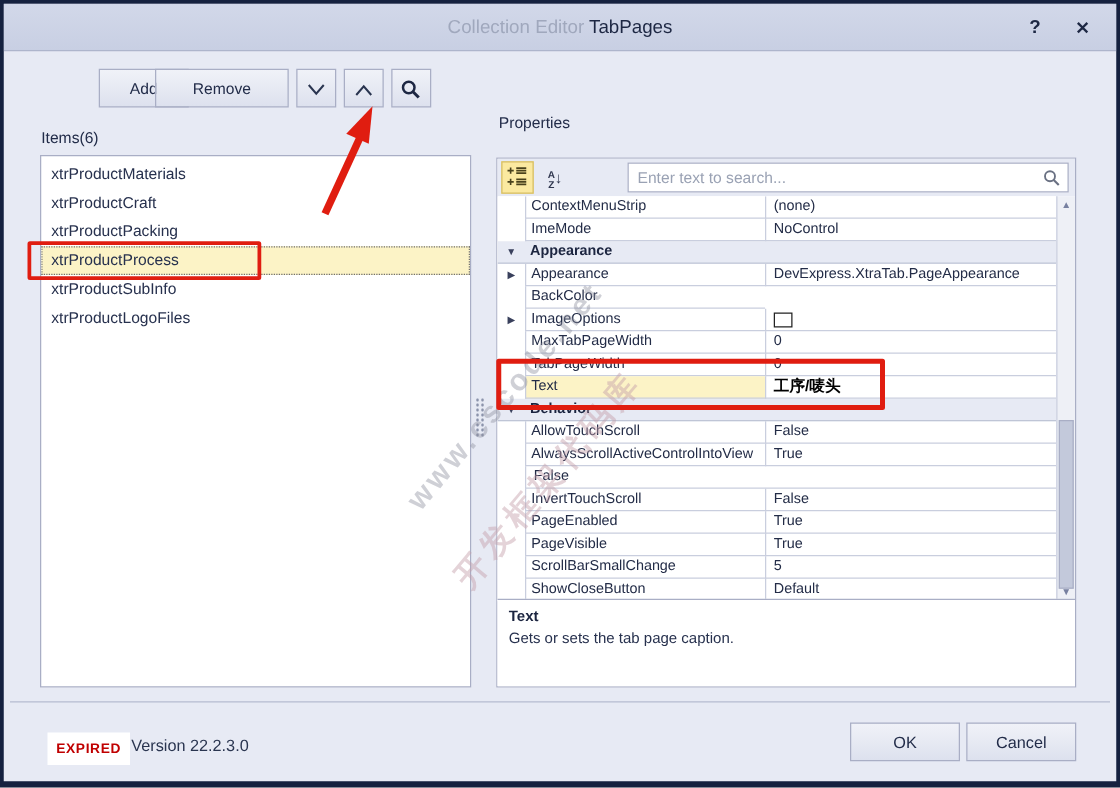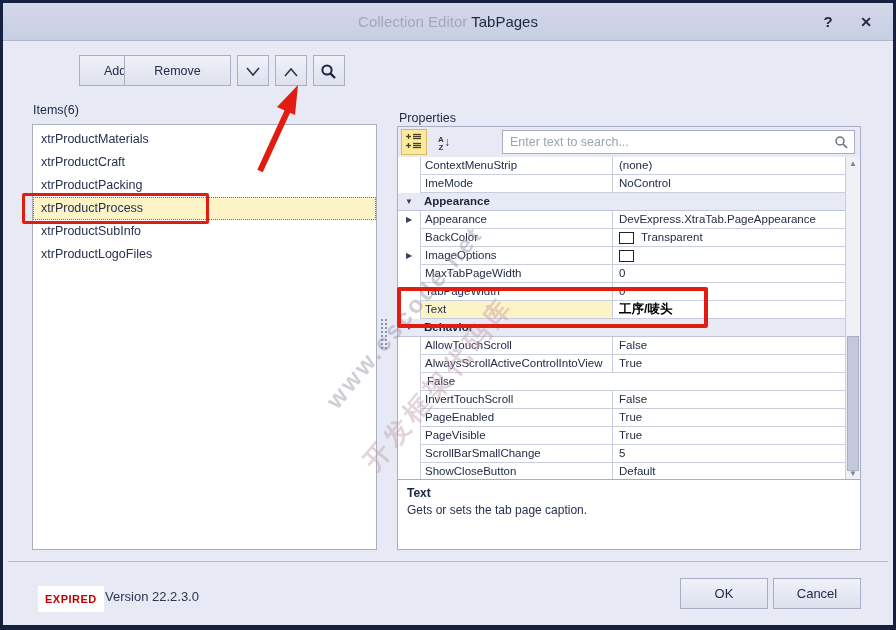--- a/index.html
+++ b/index.html
@@ -63,21 +63,21 @@
   .anno-arrow { position:absolute; left:243px; top:80px; z-index:40; pointer-events:none; }
 
   
   .wm { position:absolute; z-index:5; pointer-events:none; white-space:nowrap; font-weight:bold; }
   .wm1 { left:328px; top:388px; transform:rotate(-50deg); transform-origin:0 50%;
          font-size:24px; letter-spacing:3px; color:rgba(140,142,158,0.42); }
   .wm2 { left:366px; top:446px; transform:rotate(-50deg); transform-origin:0 50%;
          font-size:26px; letter-spacing:5px; color:rgba(196,158,168,0.45); }
 
   
-  .props-label { position:absolute; left:396px; top:108px; font-size:12.5px; color:#222c49; }
+  .props-label { position:absolute; left:396px; top:88px; font-size:12.5px; color:#222c49; }
   .props-panel {
     position:absolute; left:394px; top:123px; width:464px; height:424px;
     background:#fff; border:1px solid #a9aec5;
   }
   .props-toolbar { position:relative; height:30px; background:#e7eaf4; }
   .tool-btn { position:absolute; top:2px; width:26px; height:26px; border:none; background:transparent; padding:0; }
   .cat-btn  { left:3px; background:#fbe9a0; border:1px solid #d5bc62; }
   .sort-btn { left:33px; }
   .sort-icon { display:inline-block; font-size:8px; font-weight:bold; color:#30374f; line-height:8px; margin-top:4px; }
   .sort-arrow { font-size:12px; color:#30374f; vertical-align:4px; }
@@ -244,24 +244,20 @@
         <div class="grow">
           <div class="gutter">▶</div>
           <div class="gname">Appearance</div>
           <div class="gval">
             <span>DevExpress.XtraTab.PageAppearance</span>
           </div>
         </div>
         <div class="grow">
           <div class="gutter"></div>
           <div class="gname">BackColor</div>
-          <div class="gval">
-            <span class="swatch"></span>
-            <span>Transparent</span>
-          </div>
         </div>
         <div class="grow">
           <div class="gutter">▶</div>
           <div class="gname">ImageOptions</div>
           <div class="gval">
             <span class="swatch"></span>
             <span></span>
           </div>
         </div>
         <div class="grow">

